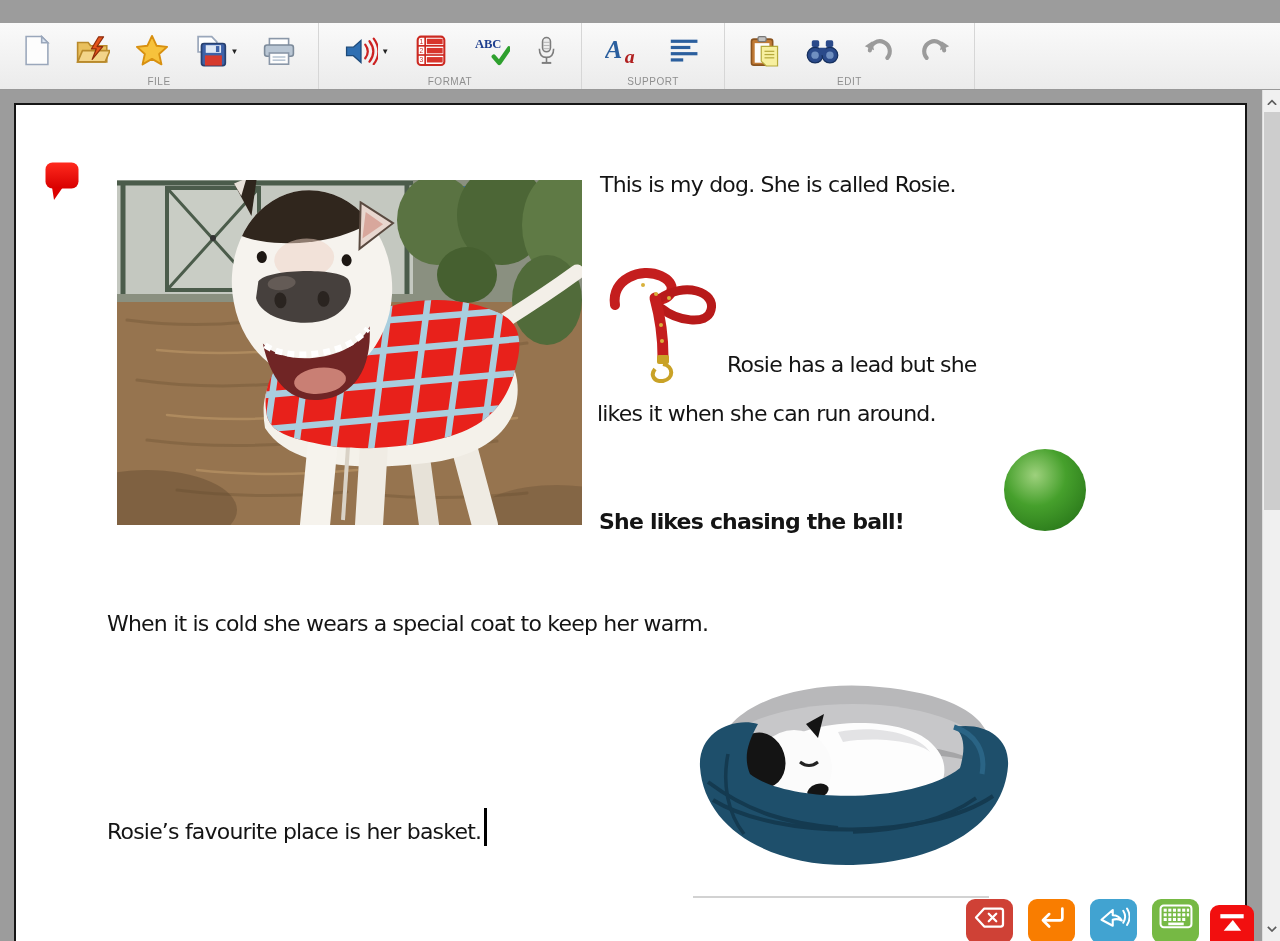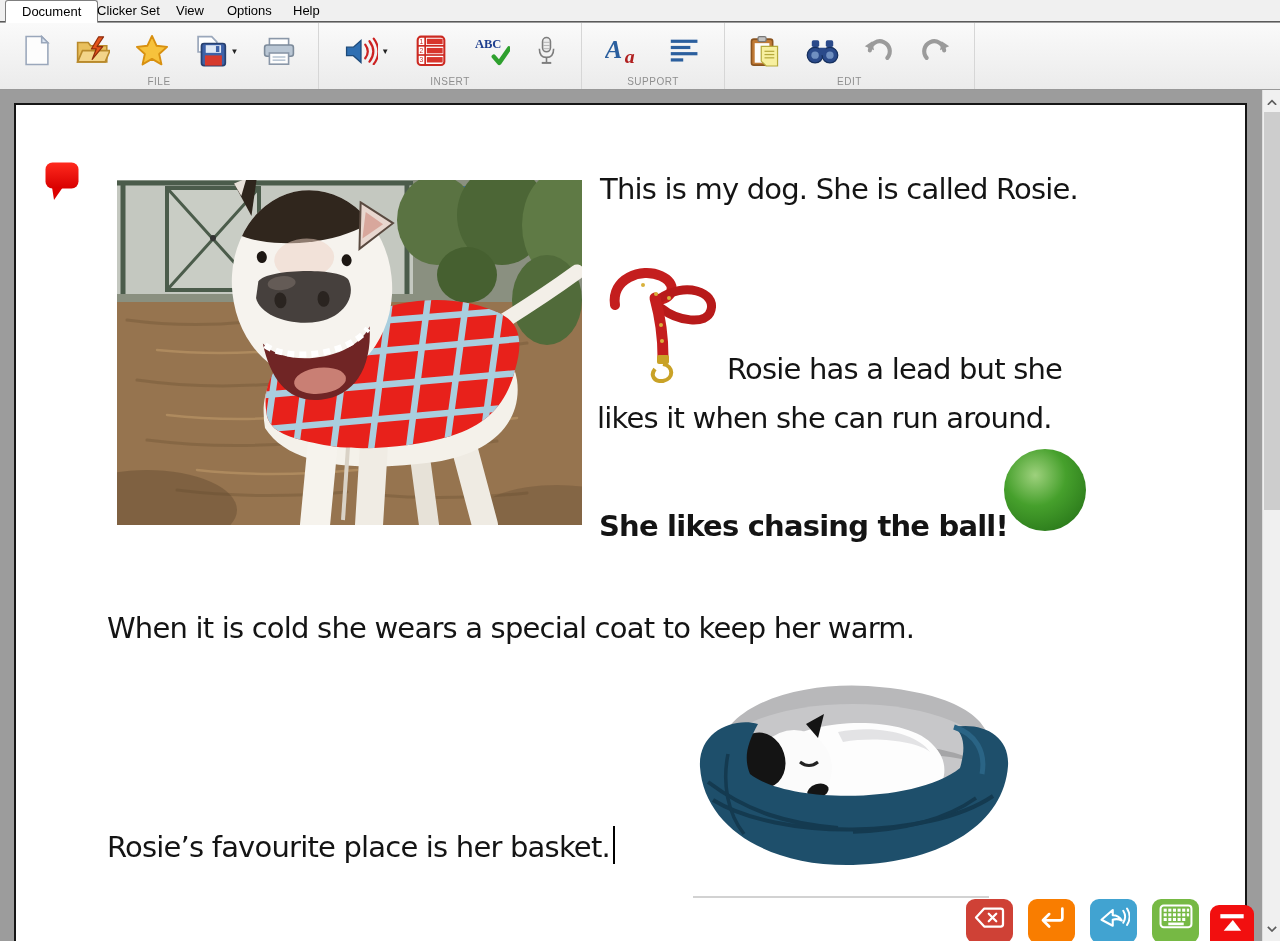--- a/index.html
+++ b/index.html
@@ -20,21 +20,21 @@
   .tgroup { position:relative; height:100%; border-right:1px solid #d6d6d6; }
   .tgroup .icons { display:flex; align-items:center; justify-content:space-evenly; height:52px; margin-top:2px; }
   .glabel { position:absolute; bottom:2px; width:100%; text-align:center; font-size:10px; color:#8f8f8f; letter-spacing:.5px; }
   .tbtn { display:flex; align-items:center; justify-content:center; height:48px; padding:0 2px; }
   .drop { font-size:8px; color:#222; margin-left:3px; }
   .g-file { width:319px; } .g-support { width:263px; } .g-insert { width:130px; }
   .g-format { width:143px; } .g-edit { width:250px; } .g-fill { flex:1; border-right:none; }
 
   
   .page { position:absolute; left:14px; top:103px; width:1233px; height:845px; background:#fff; border:2px solid #151515; border-bottom:none; z-index:1; }
-  .doc-text { position:absolute; font-family:"DejaVu Sans", sans-serif; font-size:29px; letter-spacing:-0.8px; color:#141414; white-space:nowrap; }
+  .doc-text { position:absolute; font-family:"DejaVu Sans", sans-serif; font-size:22px; letter-spacing:-0.8px; color:#141414; white-space:nowrap; }
   .caret { display:inline-block; width:2.5px; height:38px; background:#000; vertical-align:-7px; margin-left:3px; }
   .img-box { position:absolute; }
   .thin-line { position:absolute; left:677px; top:791px; width:296px; height:2px; background:#d2d2d2; }
 
   
   .vscroll { position:absolute; right:0; top:90px; bottom:0; width:18px; background:#f0f0f0; border-left:1px solid #dedede; z-index:6; }
   .sb-btn { position:absolute; left:0; width:18px; height:20px; display:flex; align-items:center; justify-content:center; }
   .sb-up { top:2px; } .sb-down { bottom:2px; }
   .sb-thumb { position:absolute; left:1px; top:22px; width:16px; height:398px; background:#cdcdcd; }
 
@@ -42,27 +42,20 @@
   .qbtn { position:absolute; width:47px; height:44px; border-radius:9px; display:flex; align-items:flex-start; justify-content:center; padding-top:5px; z-index:7; }
   .qb-0 { left:966px; top:899px; } .qb-1 { left:1028px; top:899px; }
   .qb-2 { left:1090px; top:899px; } .qb-3 { left:1152px; top:899px; }
   .qb-4 { left:1210px; top:905px; width:44px; border-radius:9px; }
 </style>
 </head>
 <body>
 
 <div class="screen">
 
-  <div class="tabbar">
-    <div class="tab active">Document</div>
-    <div class="tab plain-1">Clicker Set</div>
-    <div class="tab plain-2">View</div>
-    <div class="tab plain-3">Options</div>
-    <div class="tab plain-4">Help</div>
-  </div>
 
   <div class="toolbar">
 
     <div class="tgroup g-file">
       <div class="icons">
         <div class="tbtn">
           <svg width="28" viewBox="0 0 36 40">
               <path d="M4 2 h20 l8 8 v28 h-28 z" fill="#fdfdfd" stroke="#9aa7bb" stroke-width="2"></path>
               <path d="M24 2 l8 8 h-8 z" fill="#dce6f3" stroke="#9aa7bb" stroke-width="2"></path>
             </svg>
@@ -136,21 +129,21 @@
               <rect x="7" y="2" width="10" height="18" rx="5" fill="#ececec" stroke="#7d7d7d" stroke-width="2"></rect>
               <line x1="8" y1="8" x2="16" y2="8" stroke="#a8a8a8" stroke-width="1"></line>
               <line x1="8" y1="12" x2="16" y2="12" stroke="#a8a8a8" stroke-width="1"></line>
               <line x1="8" y1="16" x2="16" y2="16" stroke="#a8a8a8" stroke-width="1"></line>
               <path d="M3 16 q0 11 9 11 q9 0 9 -11" fill="none" stroke="#7d7d7d" stroke-width="2"></path>
               <line x1="12" y1="27" x2="12" y2="33" stroke="#7d7d7d" stroke-width="2"></line>
               <line x1="6" y1="34" x2="18" y2="34" stroke="#7d7d7d" stroke-width="2.5"></line>
             </svg>
         </div>
       </div>
-      <div class="glabel">INSERT</div>
+      <div class="glabel">FORMAT</div>
     </div>
 
 
     <div class="tgroup g-format">
       <div class="icons">
         <div class="tbtn">
           <svg width="38" viewBox="0 0 44 36">
               <text x="0" y="27" font-size="30" font-style="italic" font-weight="bold" font-family="Liberation Serif,serif" fill="#2b5f9e">A</text>
               <text x="23" y="32" font-size="23" font-style="italic" font-weight="bold" font-family="Liberation Serif,serif" fill="#b01f1f">a</text>
             </svg>
@@ -338,21 +331,21 @@
         <path d="M25 128 C90 168 240 168 305 124 M20 110 C60 140 100 152 150 156" stroke="#143a50" stroke-width="4" fill="none"></path>
         <path d="M40 82 C34 112 40 142 56 162 M165 160 C220 158 260 146 288 126" stroke="#143a50" stroke-width="3.5" fill="none"></path>
       </svg>
     </div>
 
     <div class="doc-text" style="left:584px; top:67px;">This is my dog. She is called Rosie.</div>
     <div class="doc-text" style="left:581px; top:296px;">likes it when she can run around.</div>
     <div class="doc-text" style="left:711px; top:247px;">Rosie has a lead but she</div>
     <div class="doc-text" style="left:583px; top:404px;font-weight:bold;">She likes chasing the ball!</div>
     <div class="doc-text" style="left:91px;  top:506px;">When it is cold she wears a special coat to keep her warm.</div>
-    <div class="doc-text" style="left:91px;  top:703px;margin-top:18px;"><span>Rosie’s favourite place is her basket.</span><span class="caret"></span></div>
+    <div class="doc-text" style="left:91px;  top:703px;"><span>Rosie’s favourite place is her basket.</span><span class="caret"></span></div>
 
     <div class="thin-line"></div>
   </div>
 
   <div class="qbtn qb-0" style="background:#cf4136;">
     <svg width="33" viewBox="0 0 44 36">
         <path d="M15 6 h22 q3 0 3 3 v18 q0 3 -3 3 h-22 l-11 -12 z" fill="none" stroke="#fff" stroke-width="3" stroke-linejoin="round"></path>
         <path d="M21 13 l10 10 M31 13 l-10 10" stroke="#fff" stroke-width="3" stroke-linecap="round"></path>
       </svg>
   </div>

